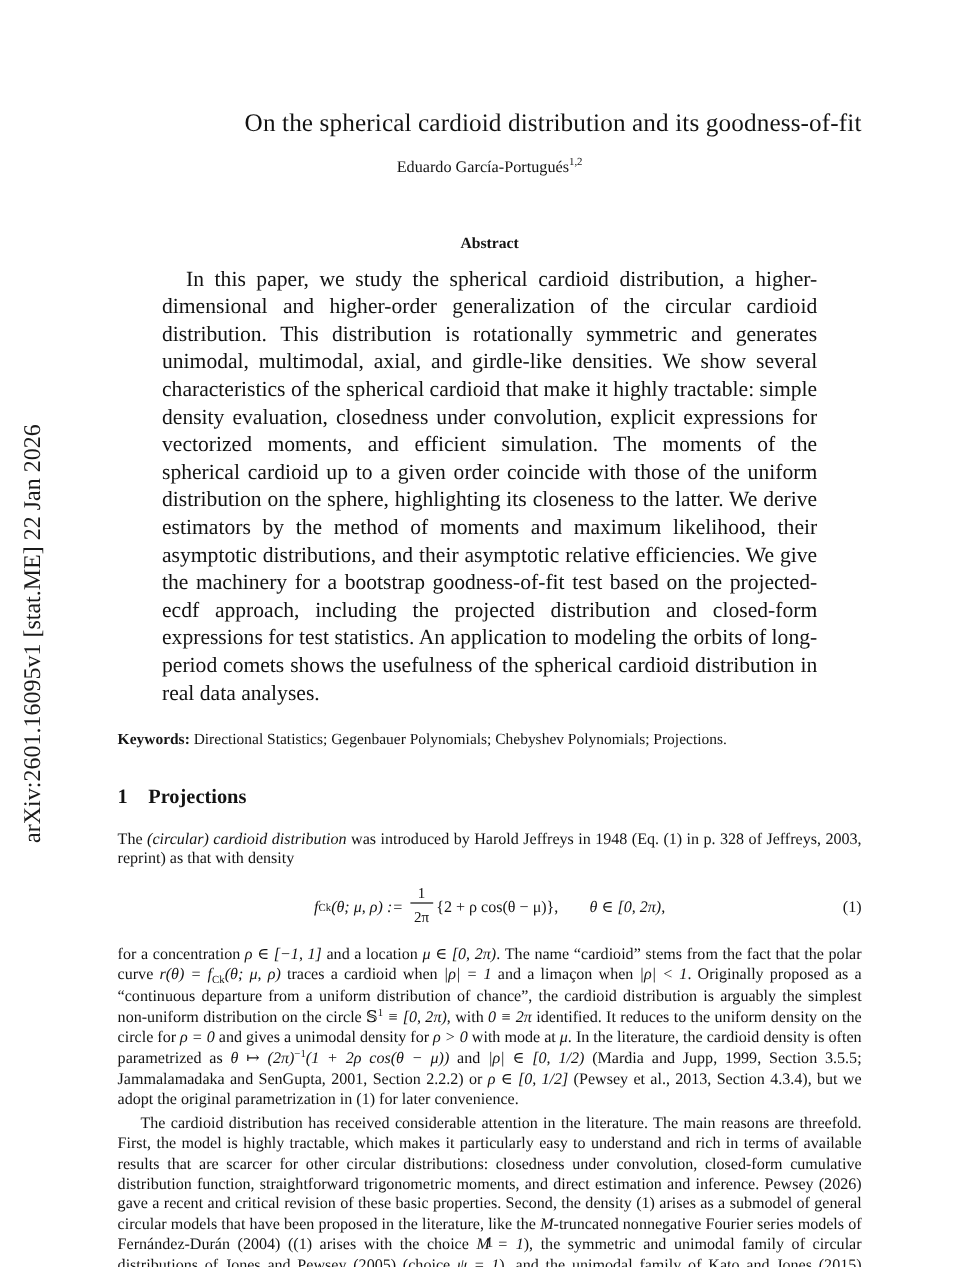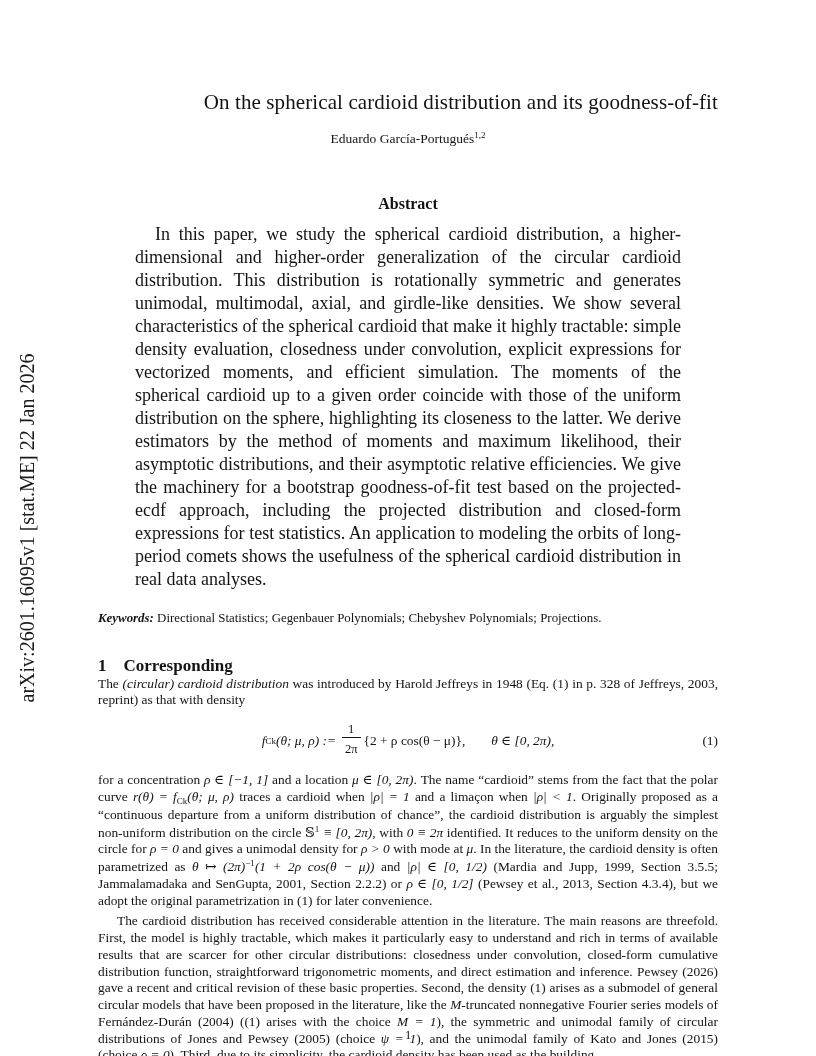--- a/index.html
+++ b/index.html
@@ -9,32 +9,32 @@
     margin:0 auto;
     background:#ffffff;
     font-family:"Liberation Serif","DejaVu Serif",serif;
     color:#131313;
     overflow:hidden;
   }
   .content{position:absolute;left:98px;right:98px;top:0;}
   .title{margin-top:90px;text-align:right;font-size:21px;letter-spacing:.1px;}
   .author{margin-top:16px;text-align:center;font-size:13.5px;}
   .author sup,.fn-sup{font-size:9px;vertical-align:super;line-height:0;}
-  .abs-head{margin-top:48px;text-align:center;font-weight:bold;font-size:16px;}
+  .abs-head{margin-top:48px;text-align:center;font-weight:bold;font-size:13px;}
   .abstract{
     margin:10px 37px 0 37px;
     font-size:18px;line-height:1.28;
     text-align:justify;text-indent:20px;
   }
   .keywords{margin-top:18px;font-size:12.9px;line-height:1.25;text-align:justify;}
-  .kw-label{font-weight:bold;font-style:italic;}
+  .kw-label{font-weight:bold;}
   .sec-head{margin-top:30px;font-size:17px;font-weight:bold;}
   .sec-num{margin-right:17px;}
   .para{font-size:13.4px;line-height:1.25;text-align:justify;}
-  .p1{}
+  .p1{margin-top:17px;}
   .p2{margin-top:0;}
   .p3{margin-top:4px;text-indent:19px;}
   .it{font-style:italic;}
   .msub{font-size:9px;vertical-align:-3px;}
   .msup{font-size:9px;vertical-align:5px;}
   .equation{
     position:relative;
     margin:13px 0 12px 0;
     display:flex;align-items:center;justify-content:center;
     font-size:13.4px;
@@ -78,21 +78,21 @@
     <div class="title">On the spherical cardioid distribution and its goodness-of-fit</div>
 
     <div class="author"><span>Eduardo García-Portugués</span><sup>1,2</sup></div>
 
     <div class="abs-head">Abstract</div>
 
     <div class="abstract">In this paper, we study the spherical cardioid distribution, a higher-dimensional and higher-order generalization of the circular cardioid distribution. This distribution is rotationally symmetric and generates unimodal, multimodal, axial, and girdle-like densities. We show several characteristics of the spherical cardioid that make it highly tractable: simple density evaluation, closedness under convolution, explicit expressions for vectorized moments, and efficient simulation. The moments of the spherical cardioid up to a given order coincide with those of the uniform distribution on the sphere, highlighting its closeness to the latter. We derive estimators by the method of moments and maximum likelihood, their asymptotic distributions, and their asymptotic relative efficiencies. We give the machinery for a bootstrap goodness-of-fit test based on the projected-ecdf approach, including the projected distribution and closed-form expressions for test statistics. An application to modeling the orbits of long-period comets shows the usefulness of the spherical cardioid distribution in real data analyses.</div>
 
     <div class="keywords"><span class="kw-label">Keywords:</span><span> Directional Statistics; Gegenbauer Polynomials; Chebyshev Polynomials; Projections.</span></div>
 
-    <div class="sec-head"><span class="sec-num">1</span><span>Corresponding</span></div>
+    <div class="sec-head"><span class="sec-num">1</span><span>Projections</span></div>
 
     <div class="para p1"><span>The </span><span class="it">(circular) cardioid distribution</span><span> was introduced by Harold Jeffreys in 1948 (Eq. (1) in p. 328 of Jeffreys, 2003, reprint) as that with density</span></div>
 
     <div class="equation">
       <span class="eq-body">
           <span class="it">f</span>
           <sub class="eq-sub">Ck</sub>
           <span class="it">(θ; μ, ρ) :=</span>
           <span class="frac">
             <span class="num">1</span>

